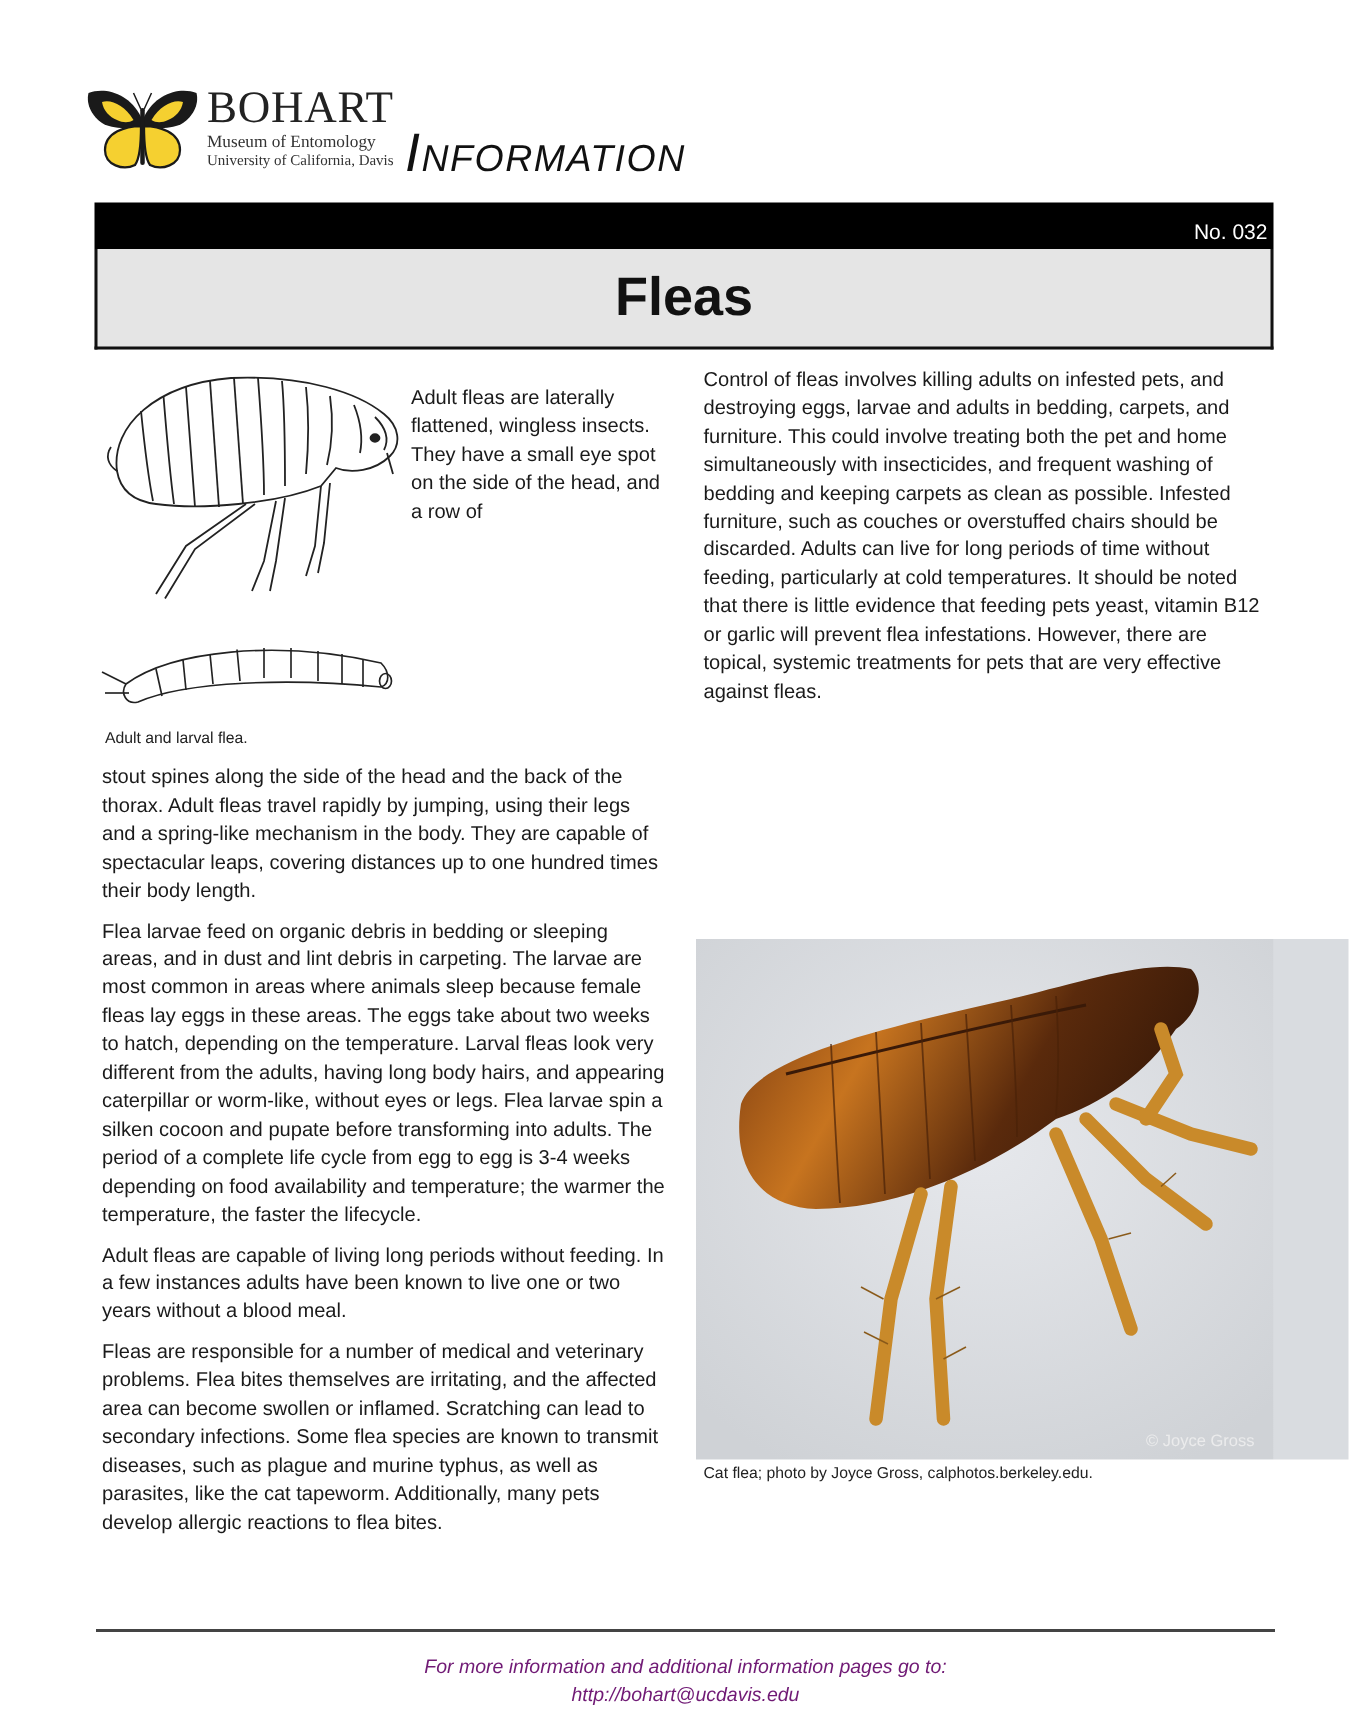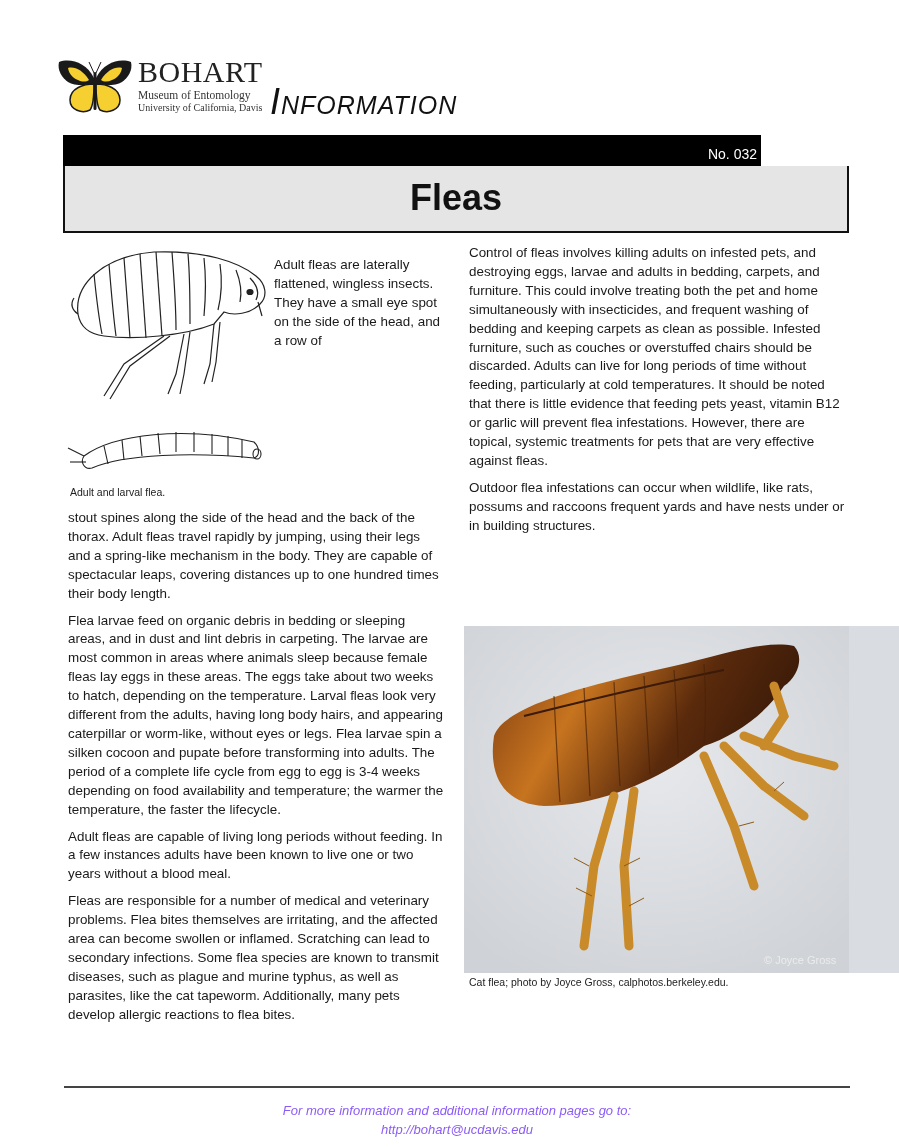--- a/index.html
+++ b/index.html
@@ -7,21 +7,21 @@
   body { position: relative; font-family: "Liberation Sans", sans-serif; color: #1a1a1a; }
 
   .logo { position: absolute; left: 56px; top: 56px; width: 205px; height: 62px; }
   .logo svg { position: absolute; left: 0; top: 0; }
   .logo .brand { position: absolute; left: 82px; top: 1px; font-family: "Liberation Serif", serif; font-size: 30px; color: #222; letter-spacing: 0.5px; line-height: 30px; }
   .logo .sub1 { position: absolute; left: 82px; top: 33px; font-family: "Liberation Serif", serif; font-size: 11.5px; color: #333; line-height: 13px; white-space: nowrap; }
   .logo .sub2 { position: absolute; left: 82px; top: 46px; font-family: "Liberation Serif", serif; font-size: 10px; color: #333; line-height: 12px; white-space: nowrap; }
 
   .header-title { position: absolute; left: 270px; top: 70px; font-family: "Liberation Sans", sans-serif; font-style: italic; font-size: 36px; line-height: 64px; color: #111; letter-spacing: 1px; font-variant: small-caps; text-align: center; }
 
-  .black-bar { position: absolute; left: 63px; top: 135px; width: 698px; height: 31px; background: #000; }
+  .black-bar { position: absolute; left: 63px; top: 135px; width: 786px; height: 31px; background: #000; }
   .issue-no { position: absolute; right: 4px; top: 10px; color: #fff; font-size: 14px; line-height: 18px; }
 
   .title-box { position: absolute; left: 63px; top: 166px; width: 786px; height: 67px; background: #e5e5e5; border: 2px solid #111; border-top: none; }
   .title-box .title { position: absolute; left: 0; right: 0; top: 10px; text-align: center; font-size: 36px; font-weight: bold; color: #111; line-height: 44px; }
 
   .col { position: absolute; font-size: 13.4px; line-height: 18.9px; color: #1a1a1a; }
   .col p { margin-bottom: 8px; }
   .col .just { text-align: justify; }
 
   .fig-adult { position: absolute; left: 64px; top: 244px; width: 210px; height: 162px; }
@@ -31,21 +31,21 @@
   .intro-text { position: absolute; left: 274px; top: 256px; width: 172px; font-size: 13.4px; line-height: 18.9px; }
   .intro-text p { margin-bottom: 8px; }
 
   .left-main { left: 68px; top: 509px; width: 378px; }
   .right-main { left: 469px; top: 244px; width: 378px; }
 
   .photo { position: absolute; left: 464px; top: 626px; width: 444px; height: 347px; background: #d9dce0; overflow: hidden; }
   .photo-caption { position: absolute; left: 469px; top: 976px; font-size: 10.5px; color: #222; }
 
   .footer-rule { position: absolute; left: 64px; top: 1086px; width: 786px; height: 2px; background: #444; }
-  .footer-text { position: absolute; left: 64px; top: 1101px; width: 786px; text-align: center; font-style: italic; font-size: 13px; line-height: 19px; color: #8b5cf6; }
+  .footer-text { position: absolute; left: 64px; top: 1101px; width: 786px; text-align: center; font-style: italic; font-size: 13px; line-height: 19px; color: #701a75; }
 </style>
 </head>
 <body>
 
 <div class="logo">
   <svg width="78" height="60" viewBox="0 0 78 60">
 
     <path d="M38 22 C30 6 14 2 3 6 C1 14 6 22 12 26 C18 30 30 30 38 28 Z" fill="#1a1a1a"></path>
     <path d="M33 24 C27 14 18 10 12 12 C13 18 17 22 22 24 C26 26 30 26 33 24 Z" fill="#f5d030"></path>
 
@@ -125,21 +125,20 @@
 
 <div class="col left-main">
   <p>stout spines along the side of the head and the back of the thorax. Adult fleas travel rapidly by jumping, using their legs and a spring-like mechanism in the body. They are capable of spectacular leaps, covering distances up to one hundred times their body length.</p>
   <p>Flea larvae feed on organic debris in bedding or sleeping areas, and in dust and lint debris in carpeting. The larvae are most common in areas where animals sleep because female fleas lay eggs in these areas. The eggs take about two weeks to hatch, depending on the temperature. Larval fleas look very different from the adults, having long body hairs, and appearing caterpillar or worm-like, without eyes or legs. Flea larvae spin a silken cocoon and pupate before transforming into adults. The period of a complete life cycle from egg to egg is 3-4 weeks depending on food availability and temperature; the warmer the temperature, the faster the lifecycle.</p>
   <p>Adult fleas are capable of living long periods without feeding. In a few instances adults have been known to live one or two years without a blood meal.</p>
   <p>Fleas are responsible for a number of medical and veterinary problems. Flea bites themselves are irritating, and the affected area can become swollen or inflamed. Scratching can lead to secondary infections. Some flea species are known to transmit diseases, such as plague and murine typhus, as well as parasites, like the cat tapeworm. Additionally, many pets develop allergic reactions to flea bites.</p>
 </div>
 
 <div class="col right-main">
   <p>Control of fleas involves killing adults on infested pets, and destroying eggs, larvae and adults in bedding, carpets, and furniture. This could involve treating both the pet and home simultaneously with insecticides, and frequent washing of bedding and keeping carpets as clean as possible. Infested furniture, such as couches or overstuffed chairs should be discarded. Adults can live for long periods of time without feeding, particularly at cold temperatures. It should be noted that there is little evidence that feeding pets yeast, vitamin B12 or garlic will prevent flea infestations. However, there are topical, systemic treatments for pets that are very effective against fleas.</p>
-  <p>Outdoor flea infestations can occur when wildlife, like rats, possums and raccoons frequent yards and have nests under or in building structures.</p>
 </div>
 
 <div class="photo">
   <svg width="385" height="347" viewBox="0 0 385 347">
     <defs>
       <radialGradient id="bg" cx="50%" cy="40%" r="70%">
         <stop offset="0%" stop-color="#e6e8ec"></stop>
         <stop offset="100%" stop-color="#cfd2d6"></stop>
       </radialGradient>
       <linearGradient id="body" x1="0" y1="0" x2="1" y2="0.3">

